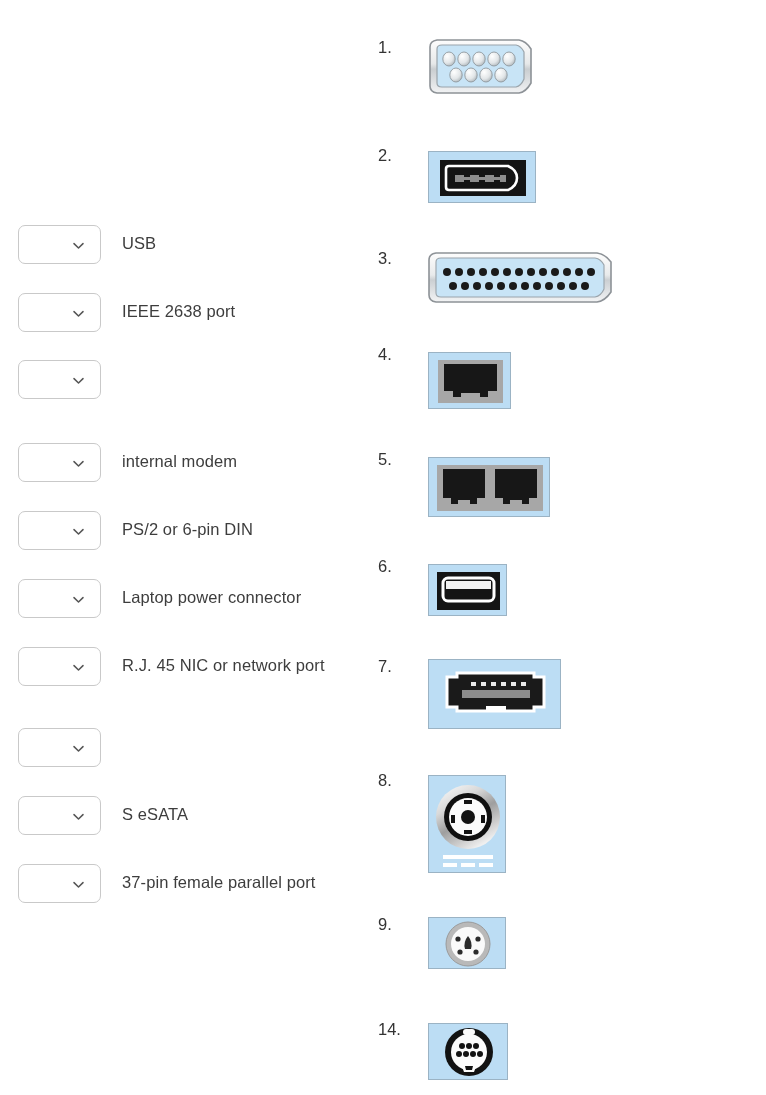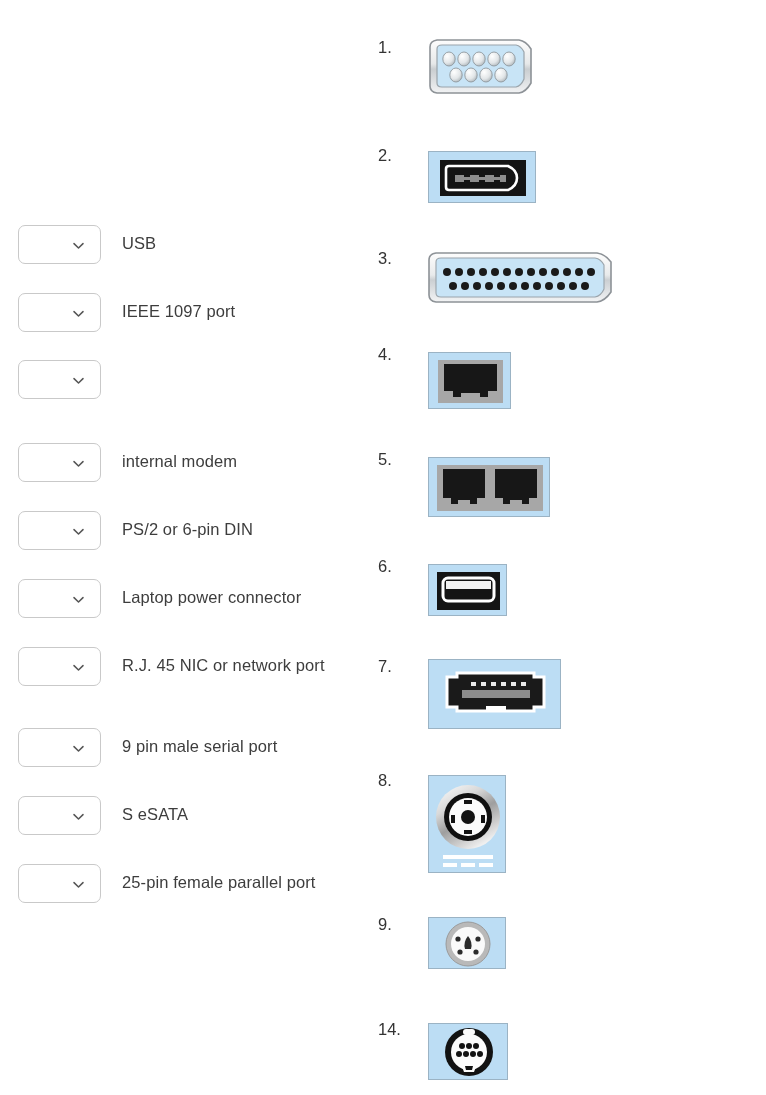--- a/index.html
+++ b/index.html
@@ -107,21 +107,21 @@
   </div>
 
   <div class="match-row" style="top:293px">
     <div class="dropdown">
       <span class="chev">
         <svg viewBox="0 0 13 13" width="13" height="13">
             <path d="M2 4.6 L6.5 9 L11 4.6" fill="none" stroke="#555" stroke-width="1.5" stroke-linecap="round" stroke-linejoin="round"></path>
           </svg>
       </span>
     </div>
-    <div class="row-label">IEEE 1097 port</div>
+    <div class="row-label">IEEE 2638 port</div>
   </div>
 
   <div class="match-row" style="top:360px">
     <div class="dropdown">
       <span class="chev">
         <svg viewBox="0 0 13 13" width="13" height="13">
             <path d="M2 4.6 L6.5 9 L11 4.6" fill="none" stroke="#555" stroke-width="1.5" stroke-linecap="round" stroke-linejoin="round"></path>
           </svg>
       </span>
     </div>
@@ -172,21 +172,20 @@
   </div>
 
   <div class="match-row" style="top:728px">
     <div class="dropdown">
       <span class="chev">
         <svg viewBox="0 0 13 13" width="13" height="13">
             <path d="M2 4.6 L6.5 9 L11 4.6" fill="none" stroke="#555" stroke-width="1.5" stroke-linecap="round" stroke-linejoin="round"></path>
           </svg>
       </span>
     </div>
-    <div class="row-label">9 pin male serial port</div>
   </div>
 
   <div class="match-row" style="top:796px">
     <div class="dropdown">
       <span class="chev">
         <svg viewBox="0 0 13 13" width="13" height="13">
             <path d="M2 4.6 L6.5 9 L11 4.6" fill="none" stroke="#555" stroke-width="1.5" stroke-linecap="round" stroke-linejoin="round"></path>
           </svg>
       </span>
     </div>
@@ -194,21 +193,21 @@
   </div>
 
   <div class="match-row" style="top:864px">
     <div class="dropdown">
       <span class="chev">
         <svg viewBox="0 0 13 13" width="13" height="13">
             <path d="M2 4.6 L6.5 9 L11 4.6" fill="none" stroke="#555" stroke-width="1.5" stroke-linecap="round" stroke-linejoin="round"></path>
           </svg>
       </span>
     </div>
-    <div class="row-label">25-pin female parallel port</div>
+    <div class="row-label">37-pin female parallel port</div>
   </div>
 
 </div>
 
 <div id="connector-list">
 
   <div class="conn-row" style="top:0">
     <span class="conn-num" style="top:38px">1.</span>
     <div class="conn-art" style="left:55px; top:33px;">
       <svg width="115" height="70" viewBox="0 0 115 70">

